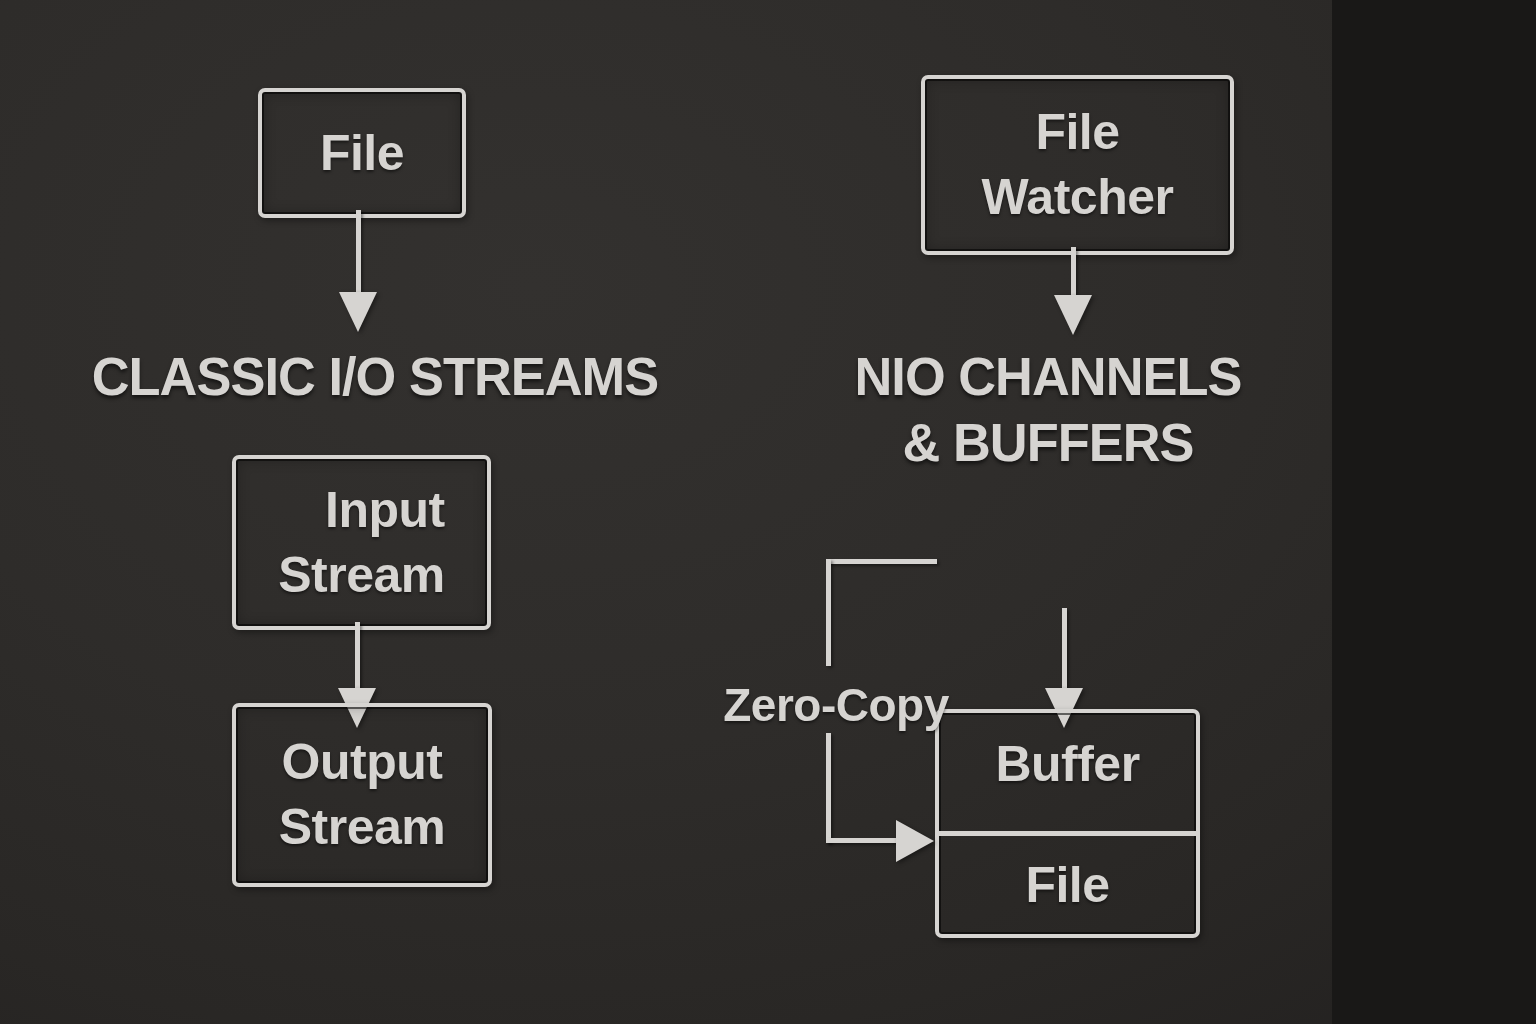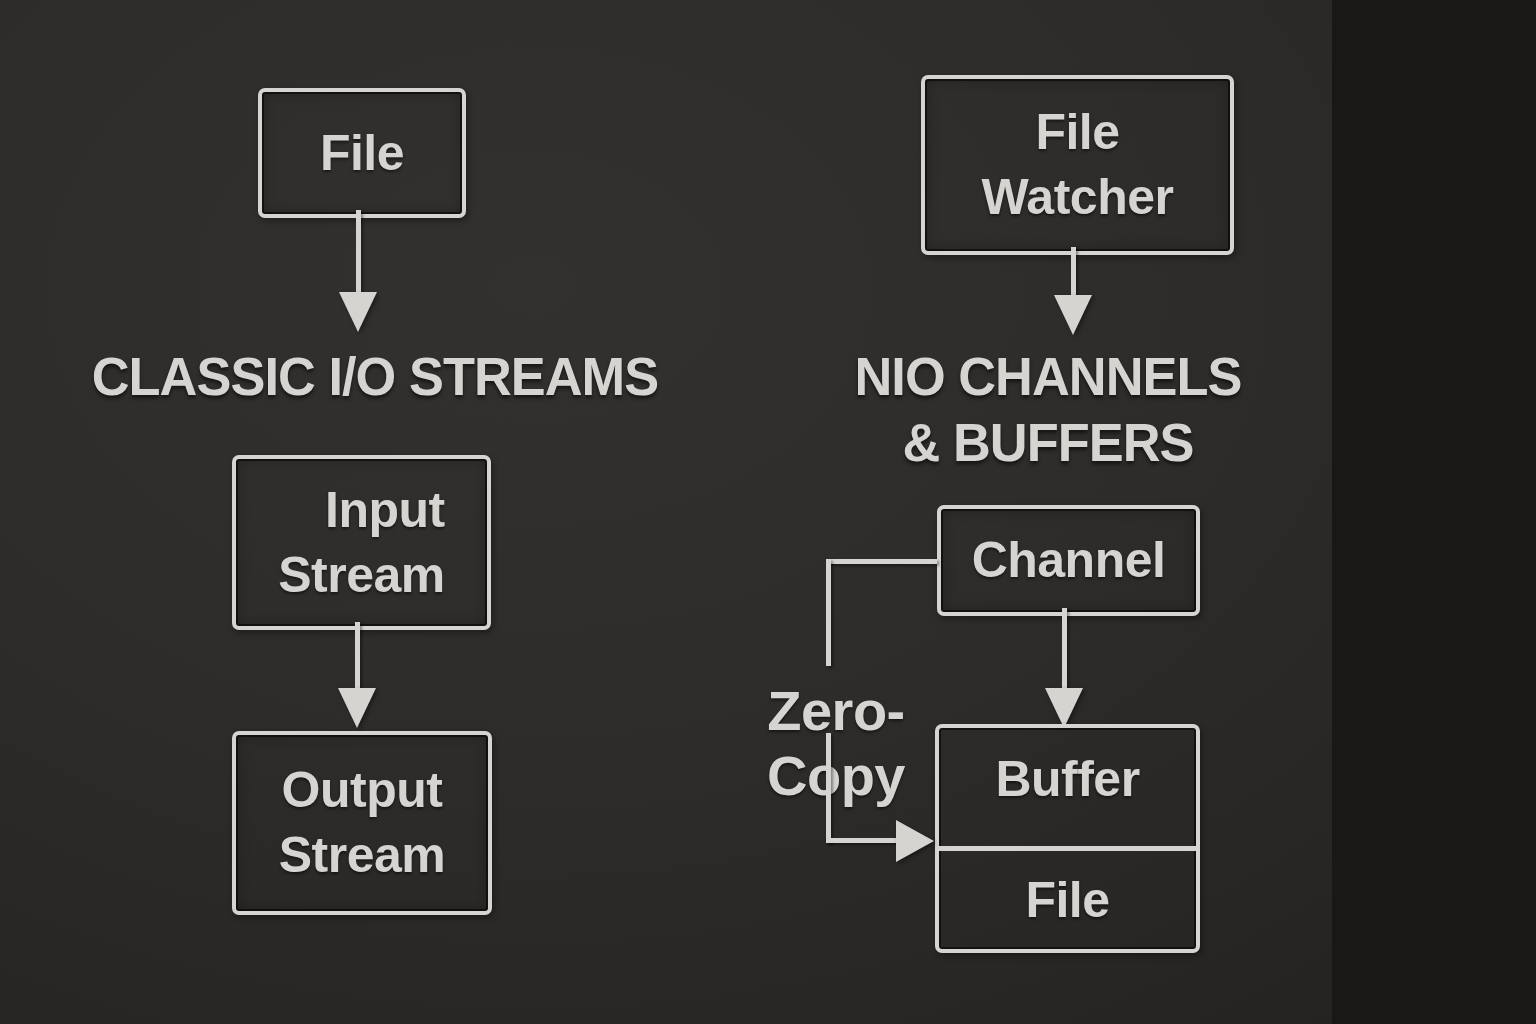--- a/index.html
+++ b/index.html
@@ -87,21 +87,21 @@
   .head-right{
     position:absolute;width:0;height:0;
     border-top:21px solid transparent;
     border-bottom:21px solid transparent;
     border-left:38px solid var(--stroke);
     filter:drop-shadow(2px 2px 2px rgba(0,0,0,0.4));
   }
   .zc-label{
     position:absolute;
     color:var(--stroke);
-    font-size:56px;font-weight:700;
+    font-size:46px;font-weight:700;
     letter-spacing:-0.5px;
     text-align:center;
     text-shadow:0 2px 3px rgba(0,0,0,0.5);
   }
 </style>
 </head>
 <body>
 
 <div class="stage">
 
@@ -119,48 +119,45 @@
   <div class="node" style="left:232px;top:455px;width:251px;height:167px;text-align:right;">
     <span>Input
 Stream</span>
   </div>
 
   <div class="arrow-down" style="left:337px;top:622px;">
     <div class="stem" style="height:66px"></div>
     <div class="head"></div>
   </div>
 
-  <div class="node" style="left:232px;top:731px;width:252px;height:176px;">
+  <div class="node" style="left:232px;top:703px;width:252px;height:176px;">
     <span>Output
 Stream</span>
   </div>
 
   <div class="node" style="left:921px;top:75px;width:305px;height:172px;">
     <span>File
 Watcher</span>
   </div>
 
   <div class="arrow-down" style="left:1053px;top:247px;">
     <div class="stem" style="height:48px"></div>
     <div class="head"></div>
   </div>
 
   <div class="heading" style="left:826px;top:344px;width:444px;">NIO CHANNELS
 &amp; BUFFERS</div>
 
-  <div class="node" style="left:937px;top:505px;width:255px;height:103px;">
-    <span>Channel</span>
-  </div>
 
   <div class="arrow-down" style="left:1044px;top:608px;">
     <div class="stem" style="height:80px"></div>
     <div class="head"></div>
   </div>
 
-  <div class="stack" style="left:935px;top:724px;width:257px;height:221px;gap:16px;">
+  <div class="stack" style="left:935px;top:709px;width:257px;height:221px;gap:16px;">
     <div class="cell" style="height:102px;">
       <span>Buffer</span>
     </div>
     <div class="cell divided" style="flex:1;">
       <span>File</span>
     </div>
   </div>
 
   <div class="seg" style="left:826px;top:559px;width:111px;height:5px;"></div>
   <div class="seg" style="left:826px;top:559px;width:5px;height:107px;"></div>

